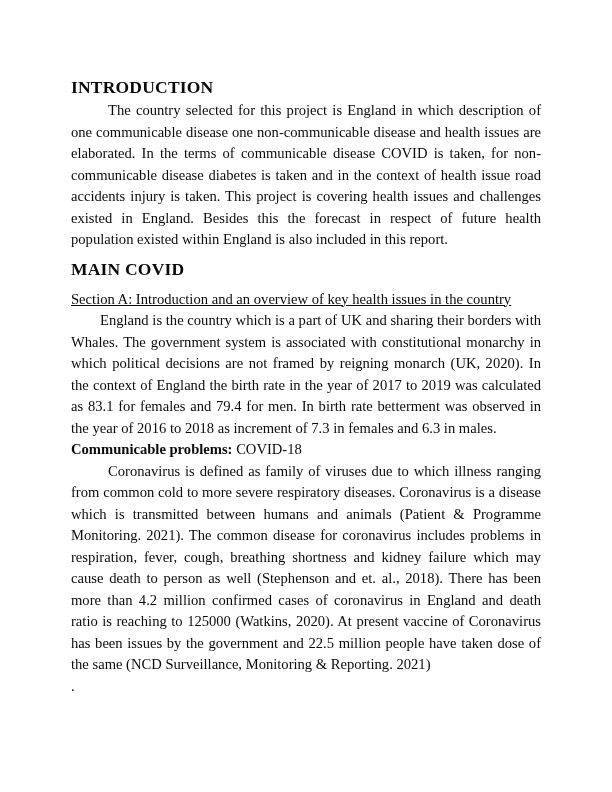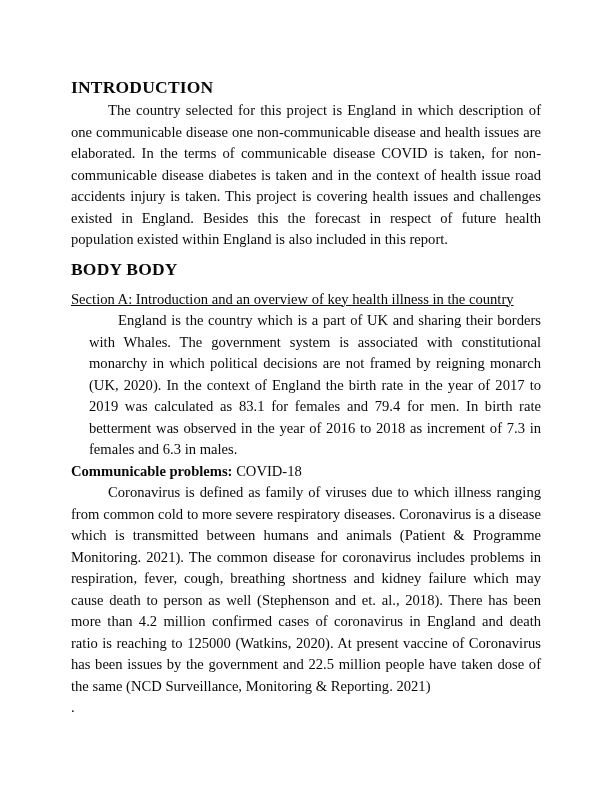--- a/index.html
+++ b/index.html
@@ -39,43 +39,42 @@
   }
   .para {
     margin: 0;
     text-align: justify;
   }
   .indent-lg {
     text-indent: 37px;
   }
   .indent-md {
     text-indent: 29px;
-    margin-left: 18px;
   }
   .section-heading {
     margin: 0;
     text-decoration: underline;
     text-align: left;
   }
   .bold {
     font-weight: bold;
   }
 </style>
 </head>
 <body>
 
 <div class="page">
 
   <h1 class="h-major h-introduction">INTRODUCTION</h1>
 
   <p class="para indent-lg">The country selected for this project is England in which description of one communicable disease one non-communicable disease and health issues are elaborated. In the terms of communicable disease COVID is taken, for non-communicable disease diabetes is taken and in the context of health issue road accidents injury is taken. This project is covering health issues and challenges existed in England. Besides this the forecast in respect of future health population existed within England is also included in this report.</p>
 
-  <h1 class="h-major h-mainbody">BODY BODY</h1>
+  <h1 class="h-major h-mainbody">MAIN COVID</h1>
 
-  <p class="para section-heading">Section A: Introduction and an overview of key health illness in the country</p>
+  <p class="para section-heading">Section A: Introduction and an overview of key health issues in the country</p>
 
   <p class="para indent-md">England is the country which is a part of UK and sharing their borders with Whales. The government system is associated with constitutional monarchy in which political decisions are not framed by reigning monarch (UK, 2020). In the context of England the birth rate in the year of 2017 to 2019 was calculated as 83.1 for females and 79.4 for men. In birth rate betterment was observed in the year of 2016 to 2018 as increment of 7.3 in females and 6.3 in males.</p>
 
   <p class="para"><span class="bold">Communicable problems:</span><span> COVID-18</span></p>
 
   <p class="para indent-lg">Coronavirus is defined as family of viruses due to which illness ranging from common cold to more severe respiratory diseases. Coronavirus is a disease which is transmitted between humans and animals (Patient &amp; Programme Monitoring. 2021). The common disease for coronavirus includes problems in respiration, fever, cough, breathing shortness and kidney failure which may cause death to person as well (Stephenson and et. al., 2018). There has been more than 4.2 million confirmed cases of coronavirus in England and death ratio is reaching to 125000 (Watkins, 2020). At present vaccine of Coronavirus has been issues by the government and 22.5 million people have taken dose of the same (NCD Surveillance, Monitoring &amp; Reporting. 2021)</p>
 
   <p class="para">.</p>
 
 </div>

